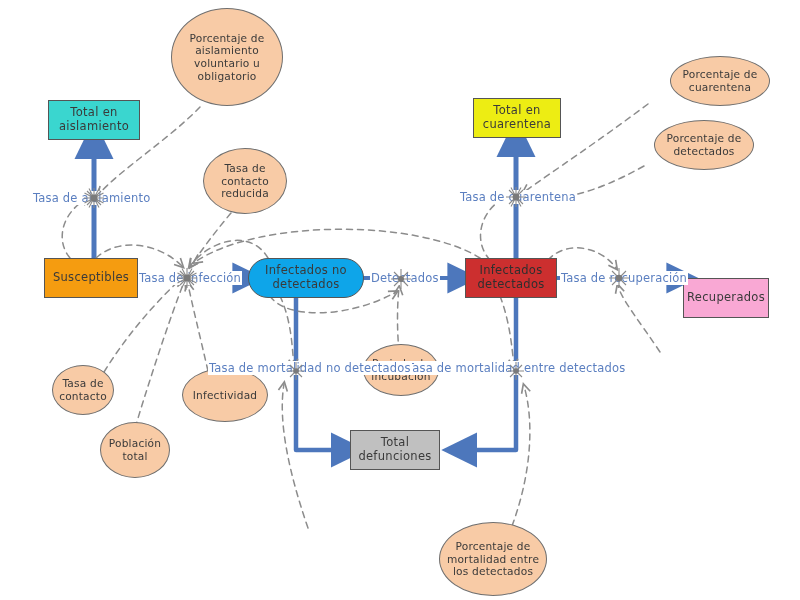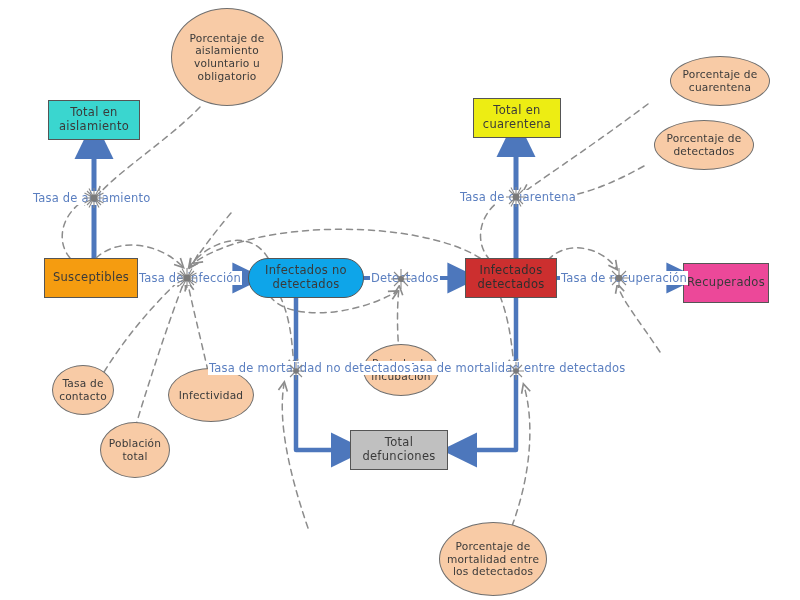--- a/index.html
+++ b/index.html
@@ -183,51 +183,54 @@
     </div>
   </div>
 
   <div class="stock" style="left:465px; top:258px; width:92px; height:40px; background:#cc2f2f; color:#2f2f2f;">
     <div>
       <span>Infectados</span>
       <span>detectados</span>
     </div>
   </div>
 
-  <div class="stock" style="left:683px; top:263px; width:86px; height:24px; background:#ec4899;">
+  <div class="stock" style="left:683px; top:278px; width:86px; height:24px; background:#f9a8d4;">
     <div>
       <span>Recuperados</span>
     </div>
   </div>
 
-  <div class="stock" style="left:350px; top:430px; width:98px; height:40px; background:#c0c0c0;">
+  <div class="stock" style="left:350px; top:430px; width:90px; height:40px; background:#c0c0c0;">
     <div>
       <span>Total</span>
       <span>defunciones</span>
     </div>
   </div>
 
   <div class="aux" style="left:171px; top:8px; width:112px; height:98px;">
     <span>Porcentaje de aislamiento voluntario u obligatorio</span>
   </div>
 
+  <div class="aux" style="left:203px; top:148px; width:84px; height:66px;">
+    <span>Tasa de contacto reducida</span>
+  </div>
 
   <div class="aux" style="left:670px; top:56px; width:100px; height:50px;">
     <span>Porcentaje de cuarentena</span>
   </div>
 
   <div class="aux" style="left:654px; top:120px; width:100px; height:50px;">
     <span>Porcentaje de detectados</span>
   </div>
 
   <div class="aux" style="left:52px; top:365px; width:62px; height:50px;">
     <span>Tasa de contacto</span>
   </div>
 
-  <div class="aux" style="left:168px; top:368px; width:86px; height:54px;justify-content:center;">
+  <div class="aux" style="left:182px; top:368px; width:86px; height:54px;justify-content:center;">
     <span>Infectividad</span>
   </div>
 
   <div class="aux" style="left:100px; top:422px; width:70px; height:56px;">
     <span>Población total</span>
   </div>
 
   <div class="aux" style="left:363px; top:344px; width:76px; height:52px;">
     <span>Periodo de incubación</span>
   </div>

